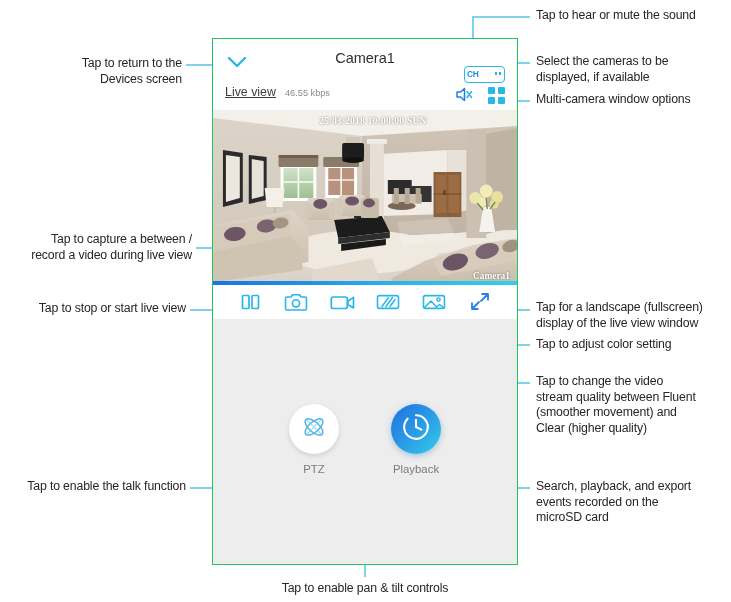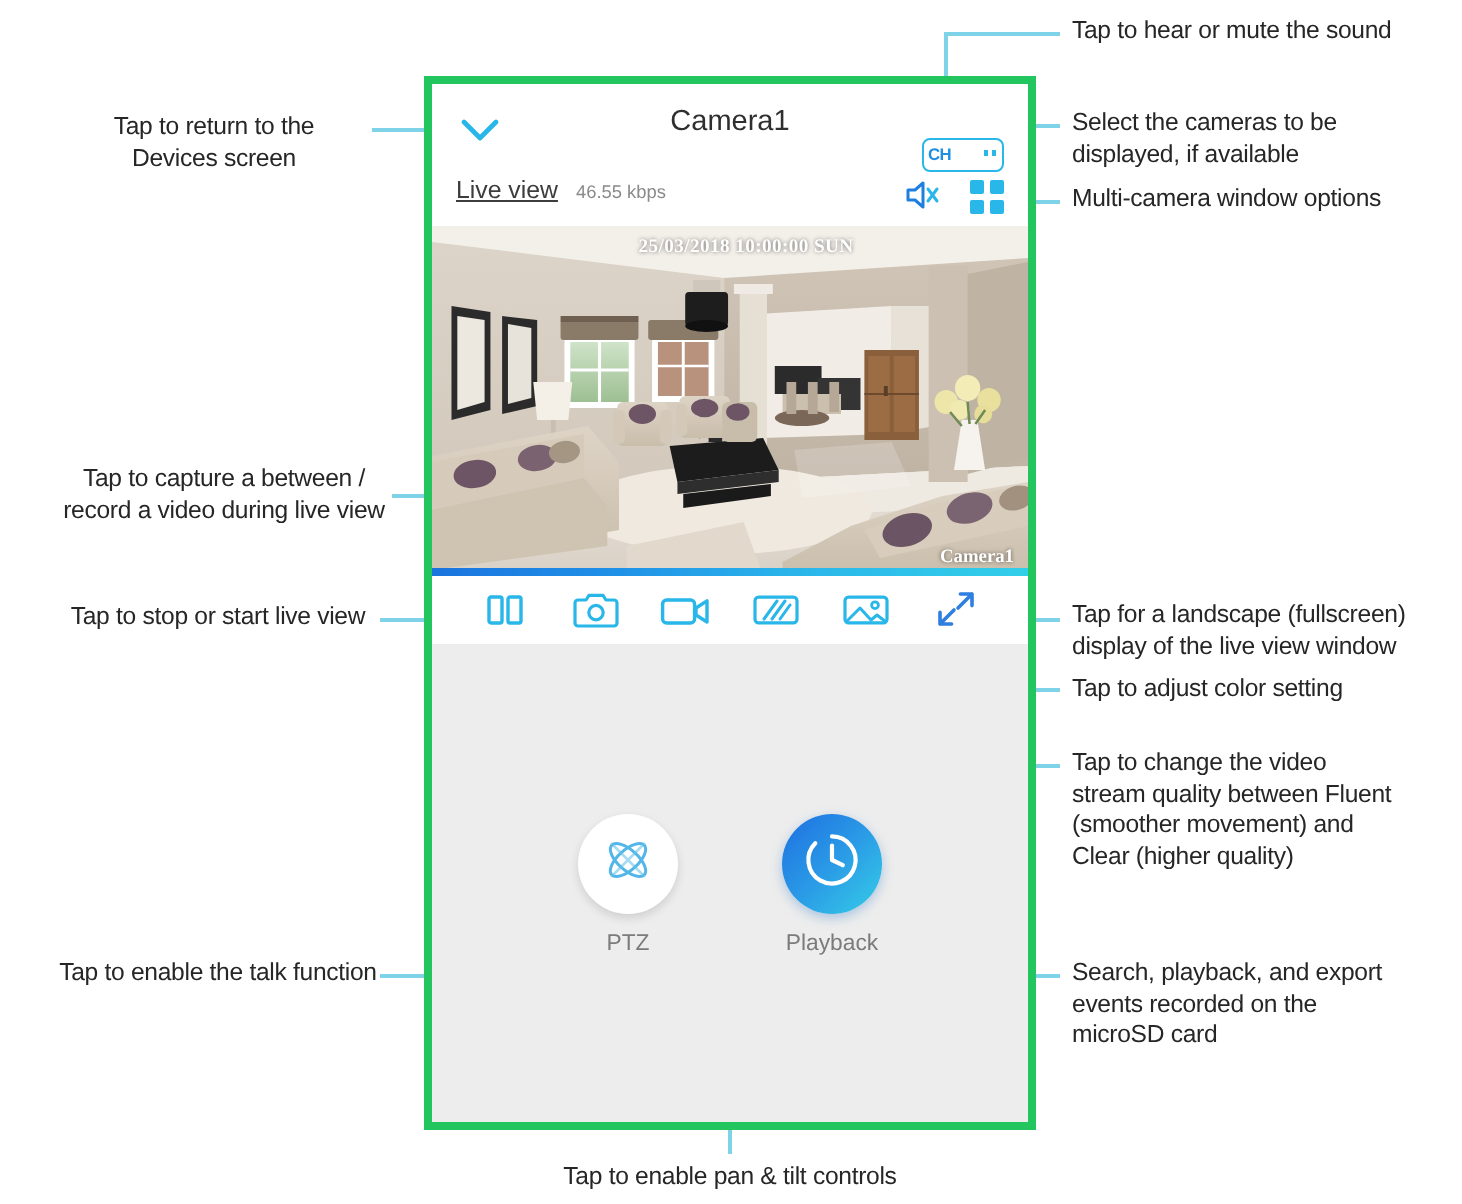--- a/index.html
+++ b/index.html
@@ -15,38 +15,38 @@
   
   .anno {
     position: absolute;
     font-size: 12.3px;
     line-height: 15.5px;
     color: #262626;
     letter-spacing: -0.15px;
     white-space: pre-line;
   }
   .anno.right { text-align: left; }
-  .anno.left  { text-align: center; margin-left: 16px; }
+  .anno.left  { text-align: right; }
   .anno.center{ text-align: center; }
 
   
   .lead {
     position: absolute;
     background: #7fd3e8;
   }
   .lead.h { height: 2px; }
   .lead.v { width: 2px; }
 
   
   #phone {
     position: absolute;
     left: 212px; top: 38px;
     width: 306px; height: 527px;
     background: #ededed;
-    border: 4px solid #22c55e;
+    border: 1px solid #22c55e;
     overflow: hidden;
   }
   .top-white {
     background: #ffffff;
     height: 71px;
     position: relative;
   }
   .titlerow {
     height: 45px;
     position: relative;

